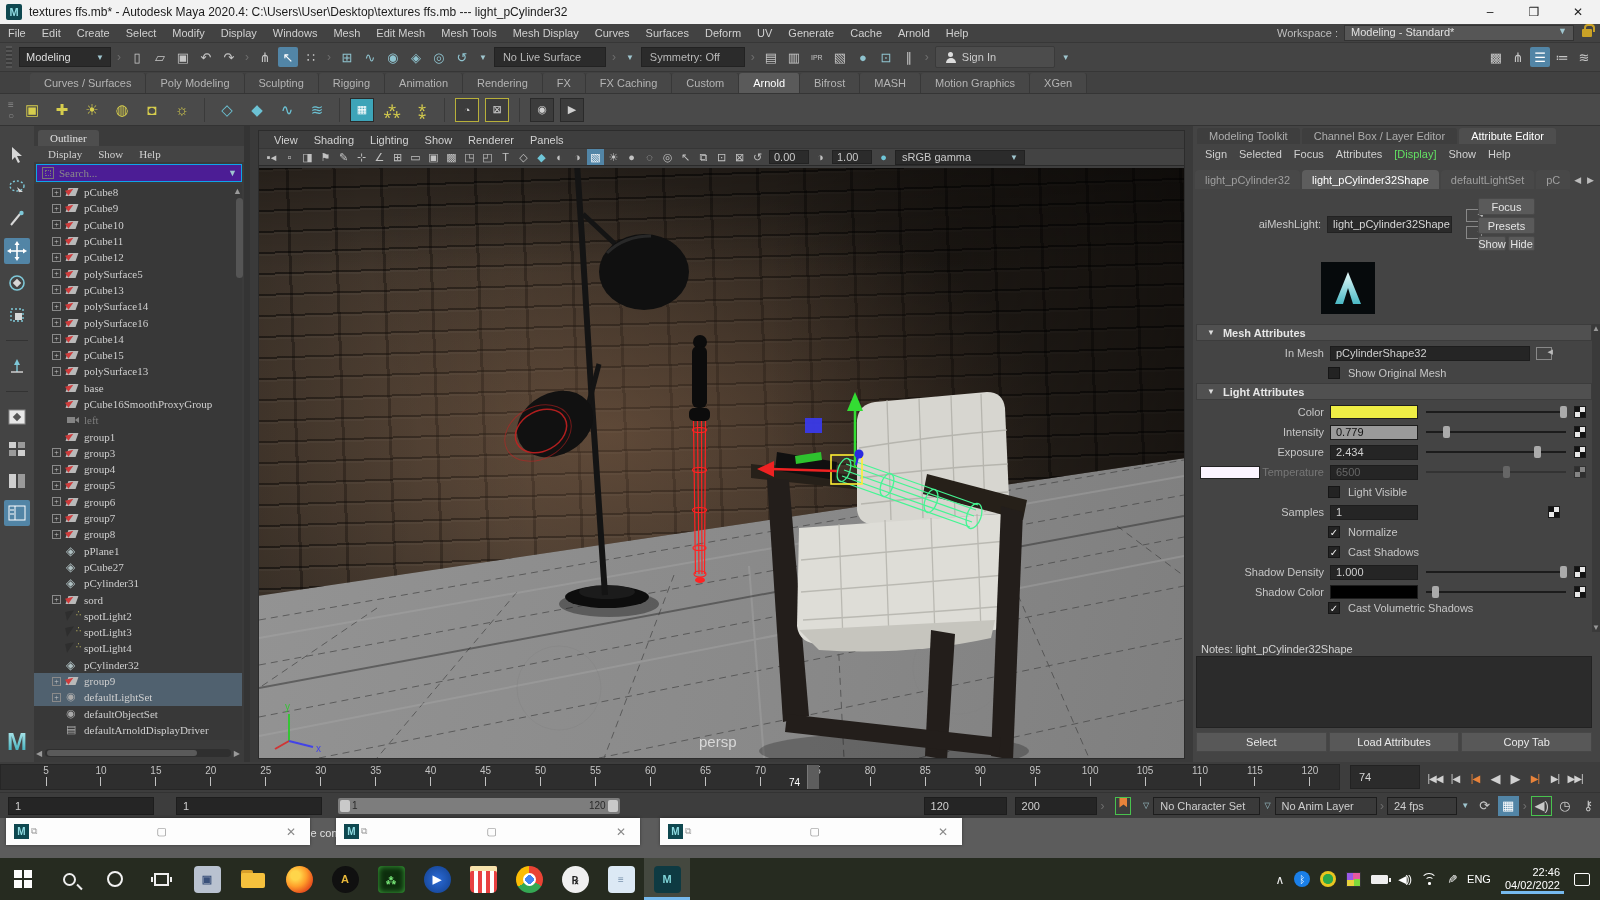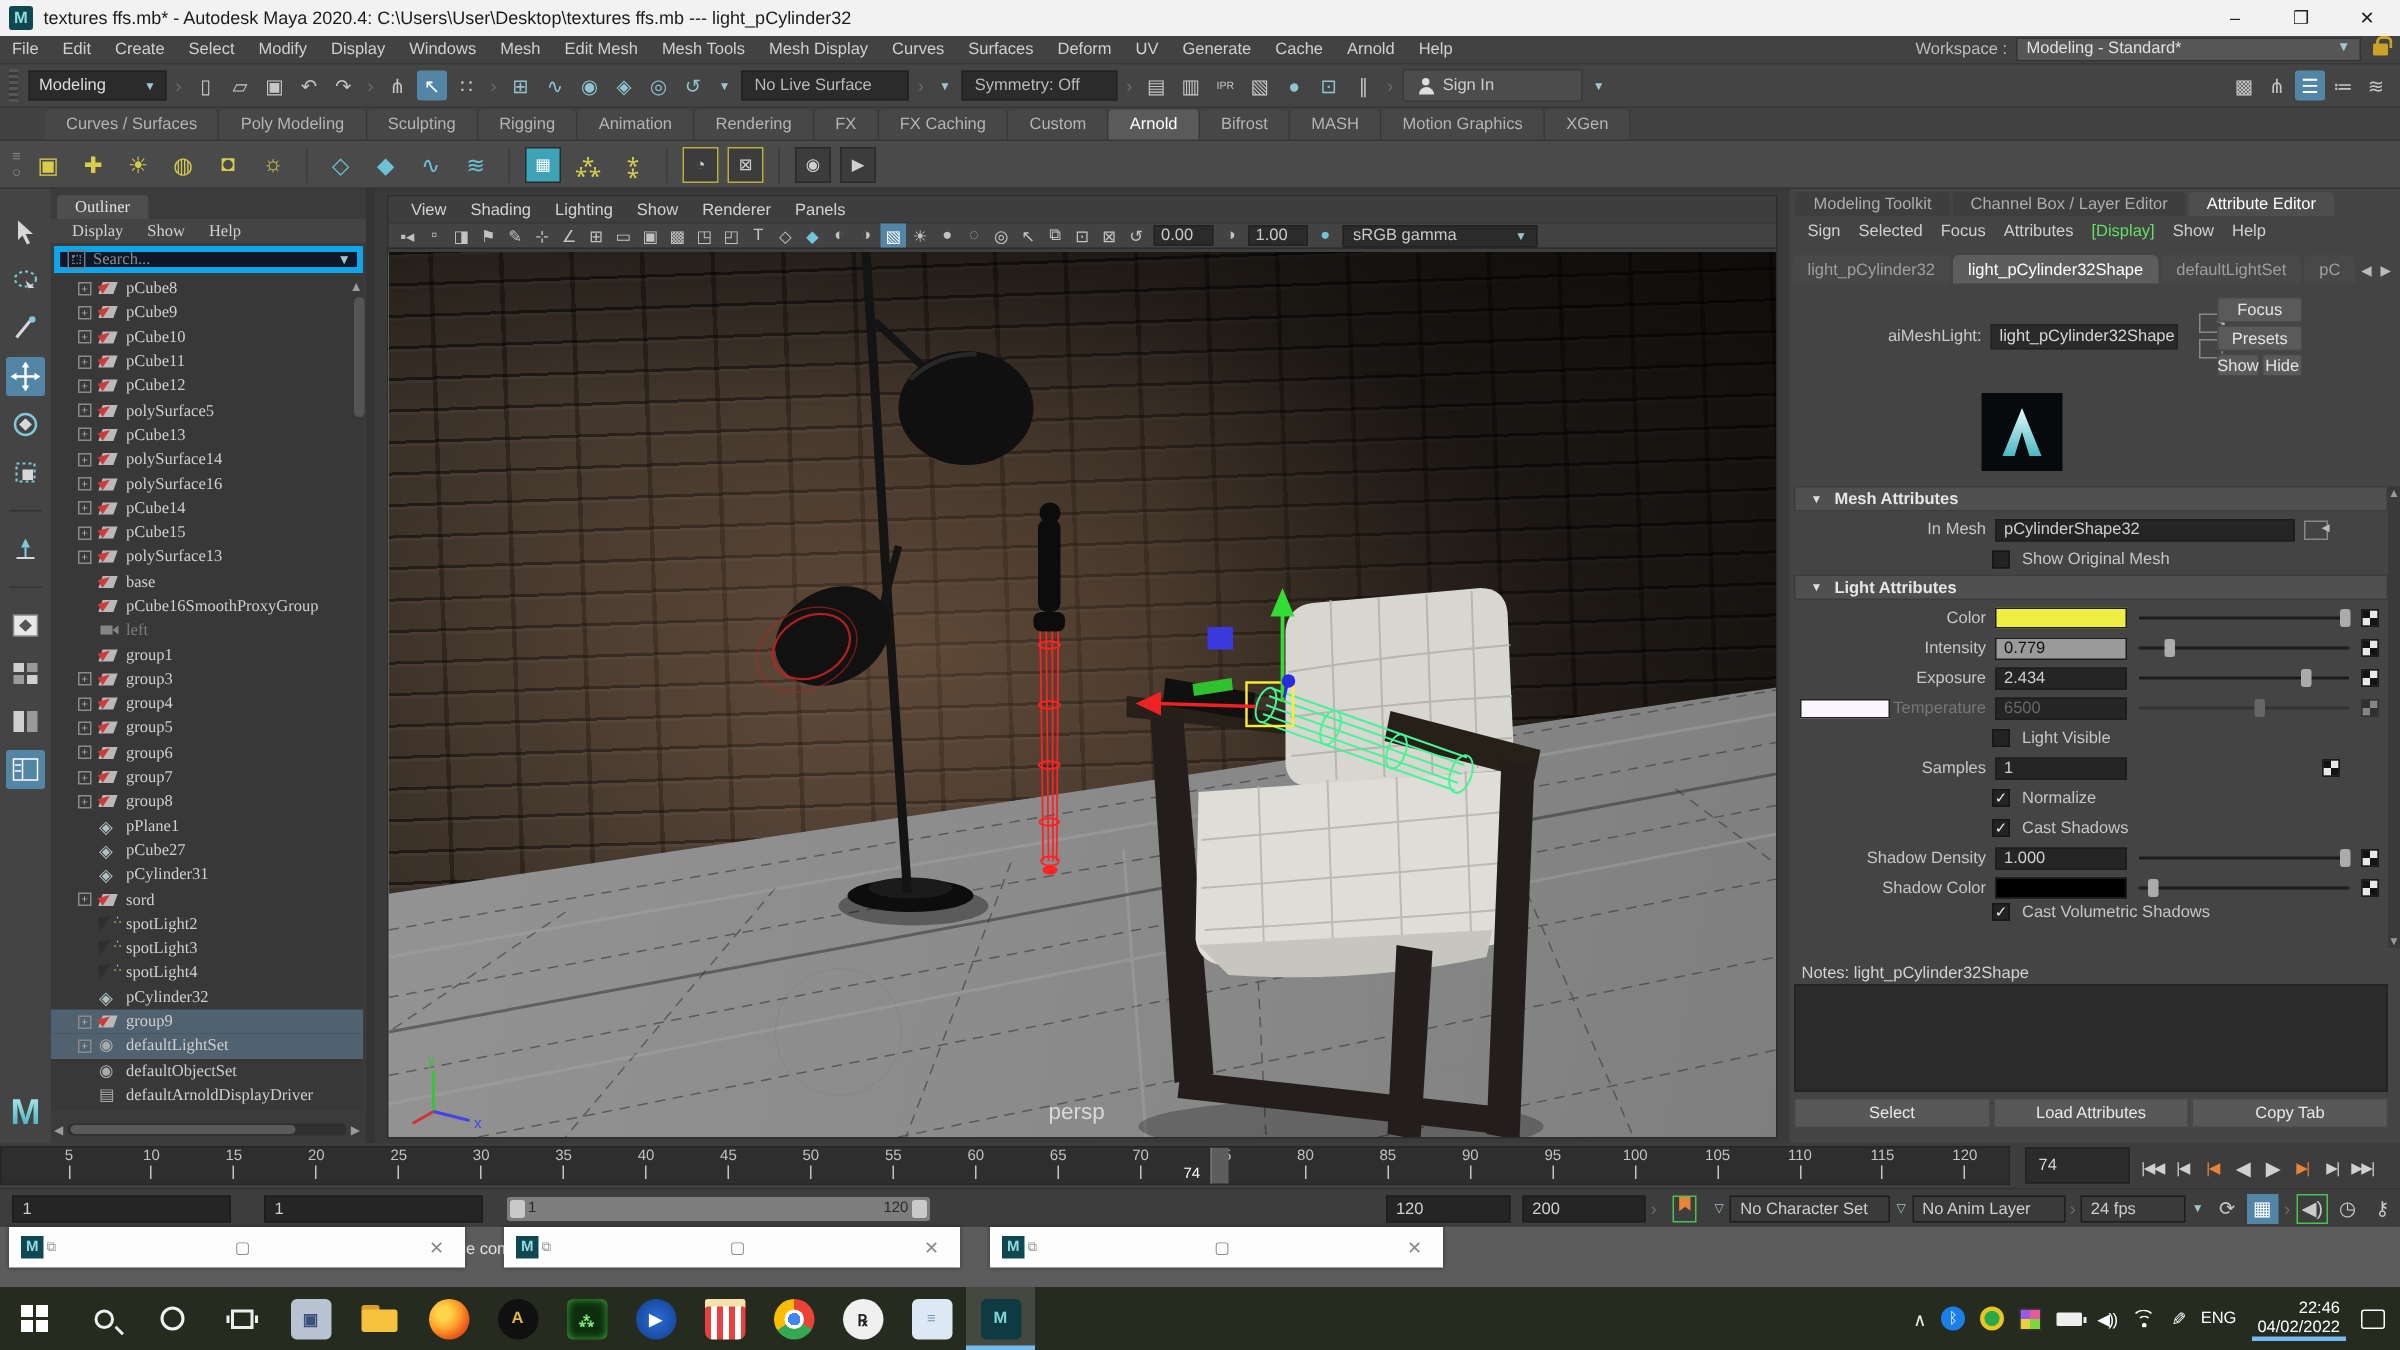--- a/index.html
+++ b/index.html
@@ -58,21 +58,21 @@
   .tool svg{width:20px;height:20px;}
   .tool.on{background:#5285a6;}
   .tb-div{width:22px;height:1px;background:#333;margin:6px 0;}
   .tb-m{margin-top:auto;margin-bottom:6px;font-size:24px;font-weight:bold;color:#39c1cf;background:linear-gradient(180deg,#bfeff2,#2aa6b5);-webkit-background-clip:text;background-clip:text;-webkit-text-fill-color:transparent;}
 
   
   .outliner{position:absolute;left:34px;top:0;width:216px;height:636px;background:#3b3b3b;border-right:6px solid #343434;font-family:Liberation Serif, serif;}
   .ol-tab{position:absolute;left:4px;top:4px;height:16px;padding:0 12px;background:#4e4e4e;color:#e2e2e2;display:flex;align-items:center;border-radius:3px 3px 0 0;}
   .ol-menus{position:absolute;left:0;top:20px;width:100%;height:16px;display:flex;gap:4px;padding-left:8px;background:#444;}
   .ol-menus span{padding:0 6px;line-height:16px;color:#d0d0d0;}
-  .ol-search{position:absolute;left:2px;top:38px;width:206px;height:18px;background:#0f172a;border:4px solid #0ea5e9;display:flex;align-items:center;}
+  .ol-search{position:absolute;left:2px;top:38px;width:206px;height:18px;background:#4c1d95;border:1px solid #0ea5e9;display:flex;align-items:center;}
   .ol-search .fico{width:12px;height:12px;border:1px solid #777;margin:0 5px;position:relative;}
   .ol-search .fico::after{content:"";position:absolute;inset:2px;border:1px dotted #777;}
   .ol-search .ph{color:#8a8a8a;}
   .ol-search .dd{margin-left:auto;color:#9fc6cf;font-size:9px;padding-right:4px;}
   .ol-list{position:absolute;left:0;top:58px;width:208px;height:556px;background:#383838;overflow:hidden;}
   .ol-row{display:flex;align-items:center;height:16.3px;padding-left:18px;gap:4px;white-space:nowrap;}
   .ol-row.selected{background:#50616f;}
   .ol-row.dim .lbl{color:#7d7d7d;}
   .ol-row .lbl{color:#cfcfcf;}
   .expbox{width:9px;height:9px;border:1px solid #8a8a8a;color:#c9c9c9;font-size:8px;line-height:7px;text-align:center;visibility:hidden;flex:0 0 9px;}

